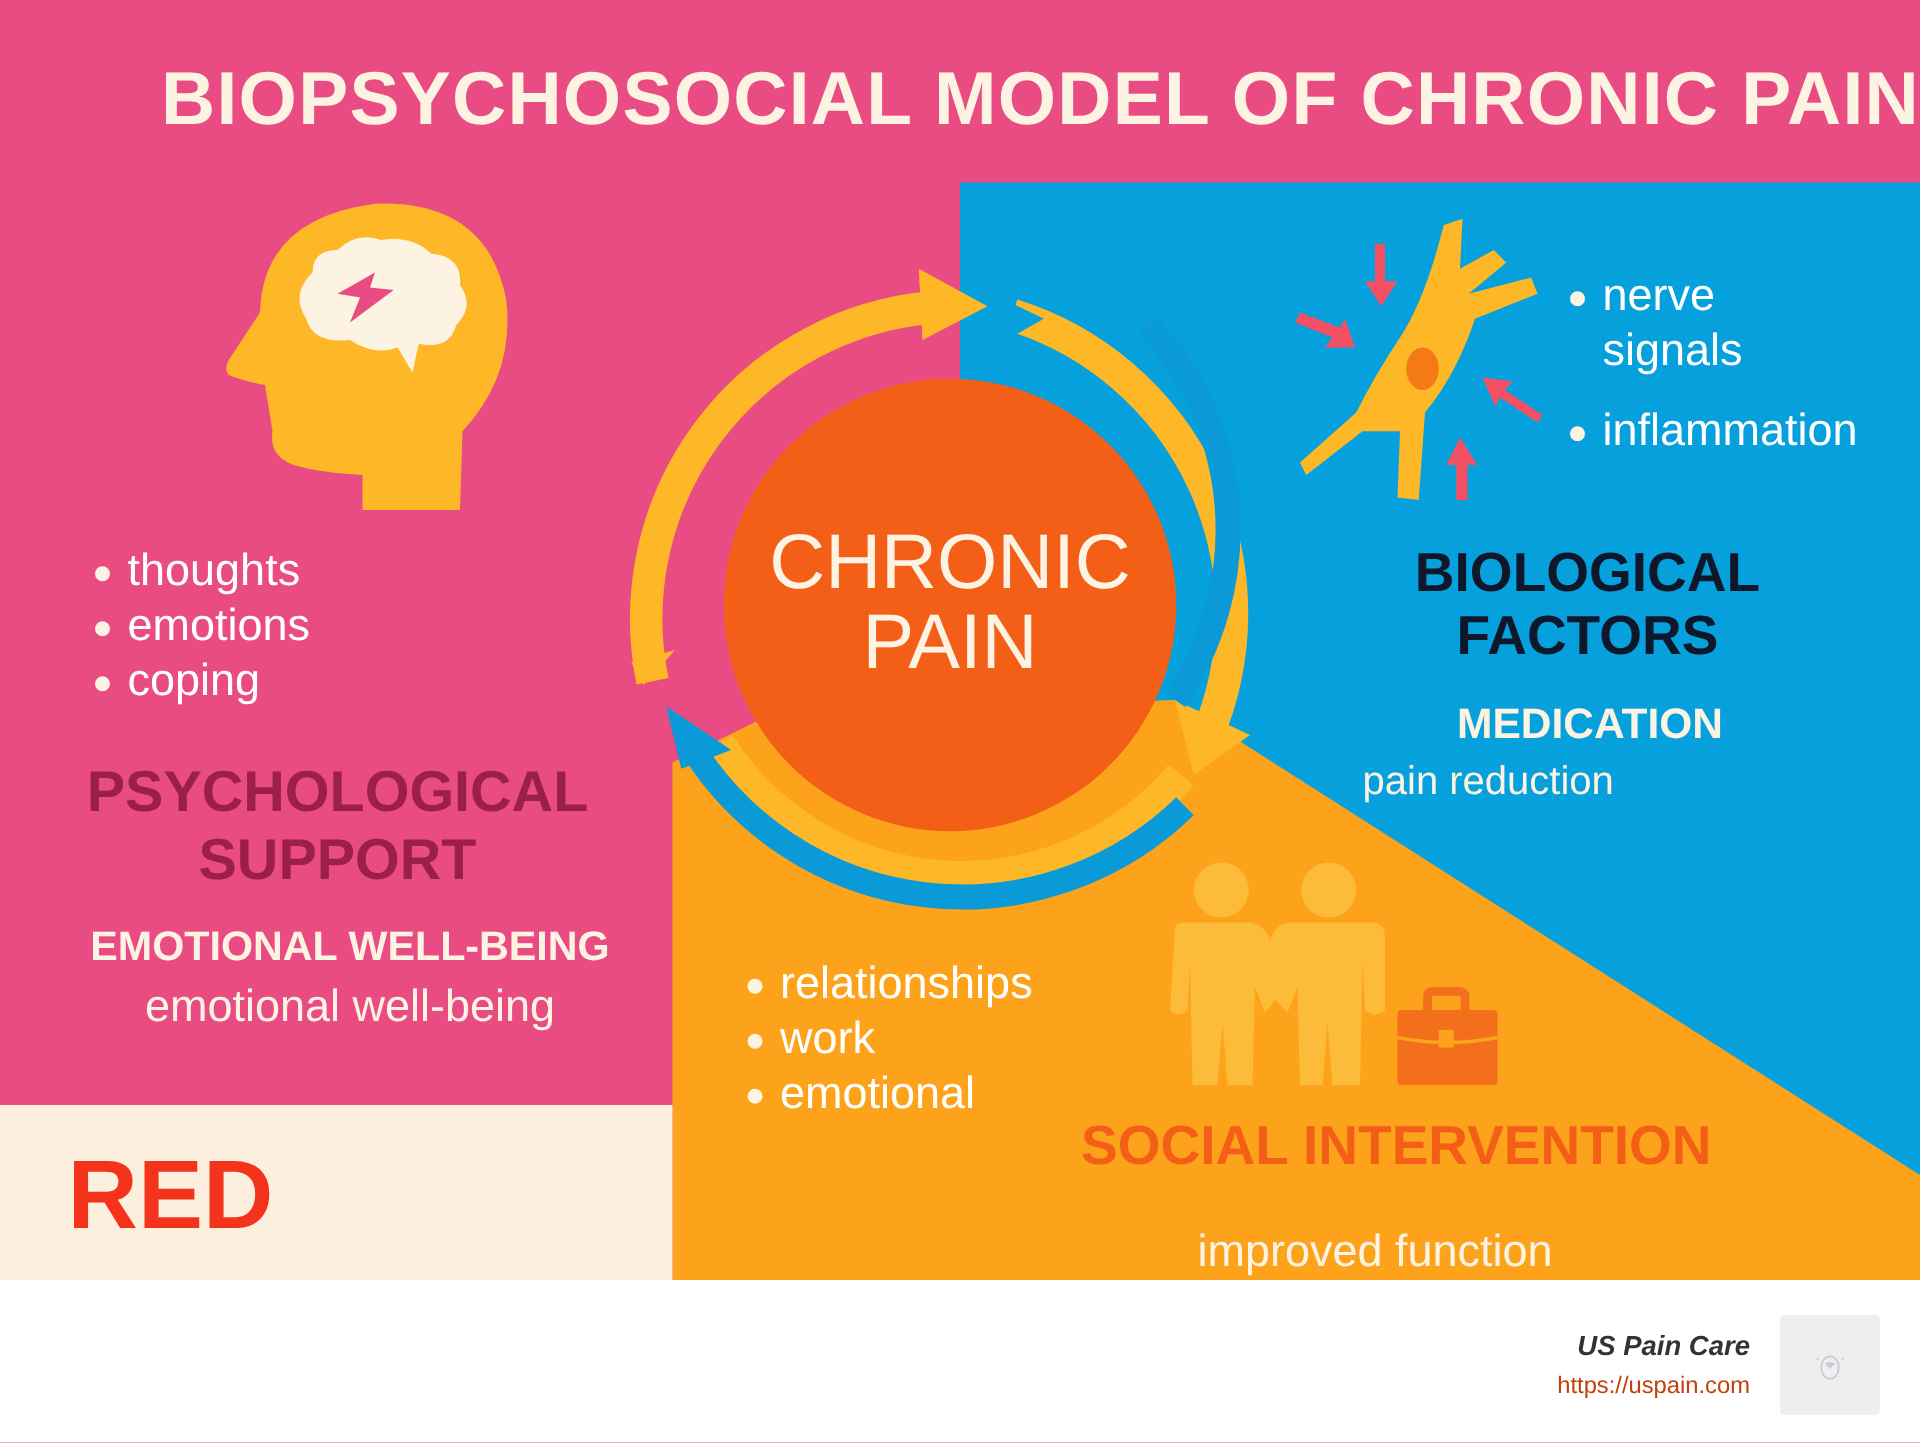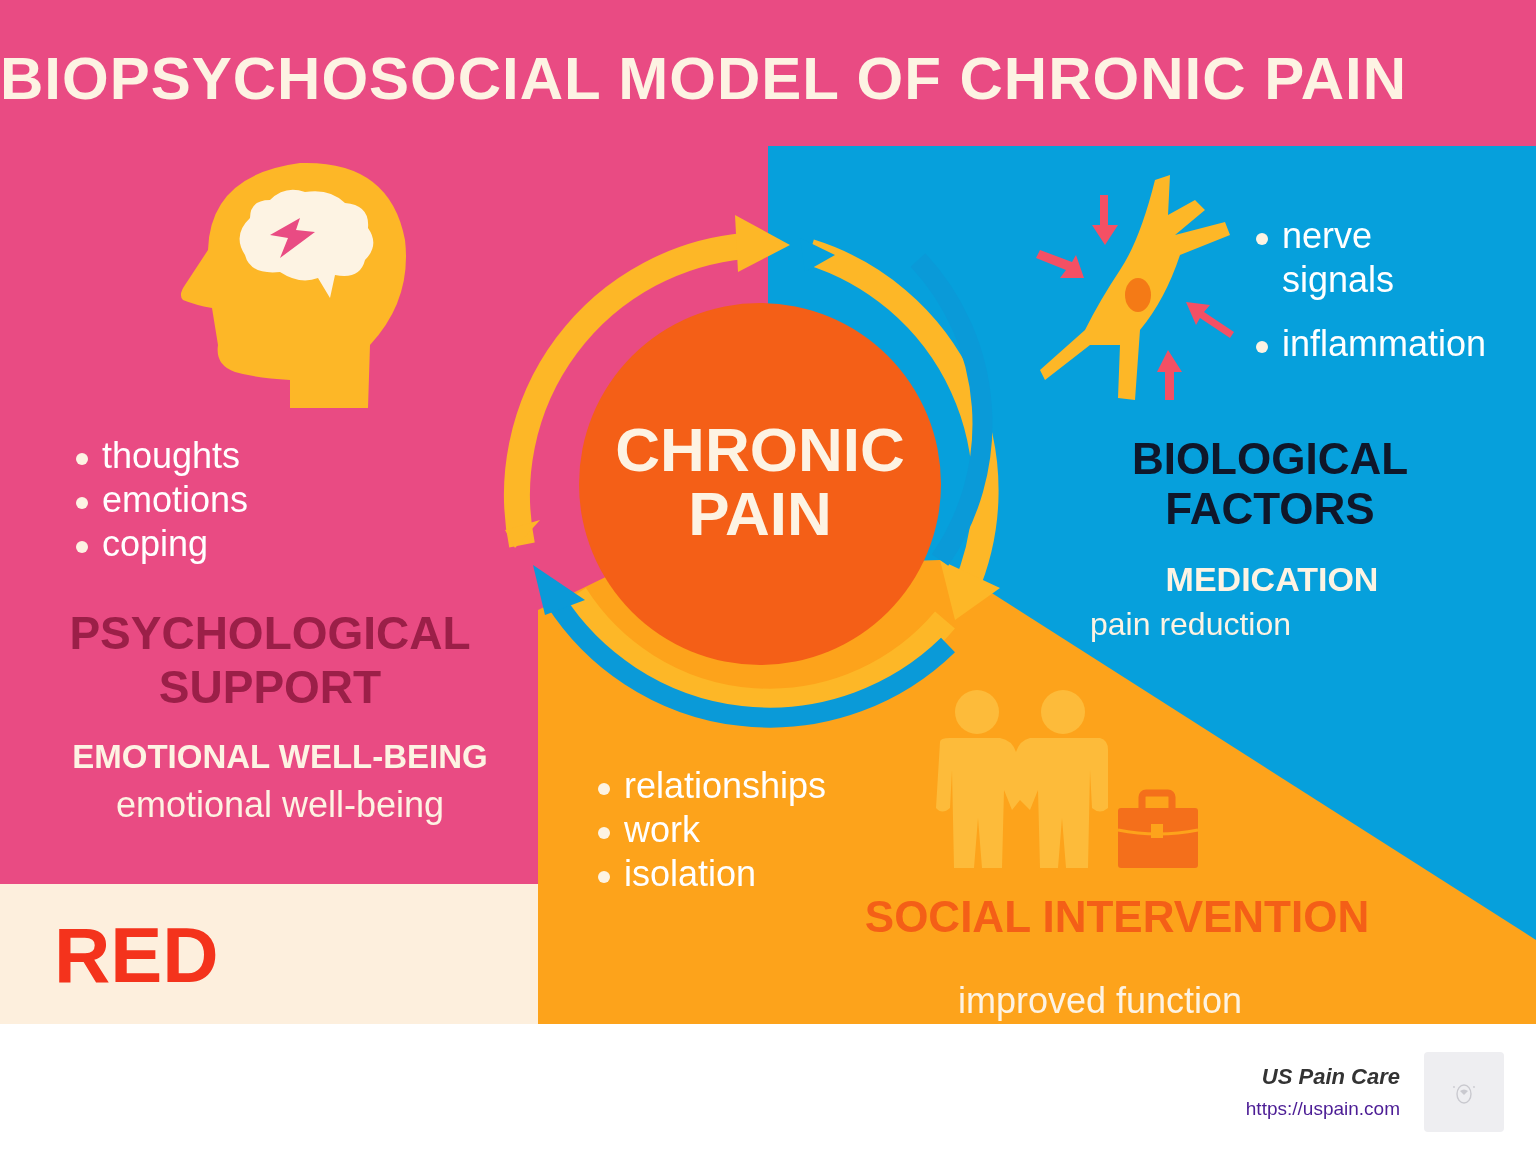--- a/index.html
+++ b/index.html
@@ -1,32 +1,32 @@
 <!DOCTYPE html>
 <html><head>
 <meta charset="utf-8">
 <style>
   html, body { margin: 0; padding: 0; }
   body { width: 1536px; height: 1154px; background: #ffffff; position: relative; overflow: hidden;
          font-family: "Liberation Sans", "DejaVu Sans", sans-serif; }
   .poster { position: absolute; left: 0; top: 0; width: 1536px; height: 1024px; background: #e94b83; overflow: hidden; }
   .bg-svg { position: absolute; left: 0; top: 0; }
-  .title { position: absolute; left: 0; top: 44px; width: 1536px; text-align: left;
+  .title { position: absolute; left: 0; top: 44px; width: 1536px; text-align: right;
            color: #fdf3e3; font-weight: 700; font-size: 60px; letter-spacing: 1px; }
   .txt { position: absolute; color: #fdf3e3; }
   .bullets { position: absolute; margin: 0; padding: 0; list-style: none; }
   .bullets li { position: relative; padding-left: 30px; color: #ffffff; font-size: 36px; line-height: 44px; }
   .bullets li::before { content: ""; position: absolute; left: 4px; top: 19px; width: 12px; height: 12px;
                         border-radius: 50%; background: #fdf3e3; }
   .center-label { position: absolute; left: 578px; top: 418px; width: 364px; text-align: center;
-                  color: #fdf3e3; font-weight: 700; font-size: 62px; line-height: 64px; }
+                  color: #fdf3e3; font-weight: 400; font-size: 62px; line-height: 64px; }
   .heading { position: absolute; font-weight: 700; text-align: center; }
   .footer-brand { position: absolute; right: 136px; top: 1064px; text-align: right; }
   .brand-name { font-weight: 700; font-size: 22px; color: #333333; font-style: italic; }
-  .brand-url { font-size: 19px; color: #4c1d95; margin-top: 8px; margin-left: 20px; }
+  .brand-url { font-size: 19px; color: #c2410c; margin-top: 8px; margin-left: 20px; }
   .brand-logo { position: absolute; left: 1424px; top: 1052px; width: 80px; height: 80px;
                 background: #eeeef1; border-radius: 4px; }
 </style>
 </head>
 <body>
 
 <div class="poster">
   <svg class="bg-svg" width="1536" height="1024" viewBox="0 0 1536 1024">
 
     <rect x="768" y="146" width="768" height="878" fill="#06a0dc"></rect>
@@ -122,21 +122,21 @@
   <div class="heading" style="left:1090px; top:434px; width:360px; color:#0f172a; font-size:44px; line-height:50px;">
     <div>BIOLOGICAL</div>
     <div>FACTORS</div>
   </div>
   <div class="heading" style="left:1090px; top:560px; width:364px; color:#fdf3e3; font-size:34px;">MEDICATION</div>
   <div class="txt" style="left:1090px; top:606px; width:364px; text-align:left; font-size:32px;">pain reduction</div>
 
   <ul class="bullets" style="left:594px; top:764px;">
     <li>relationships</li>
     <li>work</li>
-    <li>isolation</li>
+    <li>emotional</li>
   </ul>
   <div class="heading" style="left:830px; top:892px; width:574px; color:#f45f17; font-size:44px;">SOCIAL INTERVENTION</div>
   <div class="txt" style="left:830px; top:980px; width:540px; text-align:center; font-size:36px;">improved function</div>
 
   <div class="heading" style="left:54px; top:910px; color:#f4331c; font-size:78px;">RED</div>
 </div>
 
 <div class="footer-brand">
   <div class="brand-name">US Pain Care</div>
   <div class="brand-url">https://uspain.com</div>

